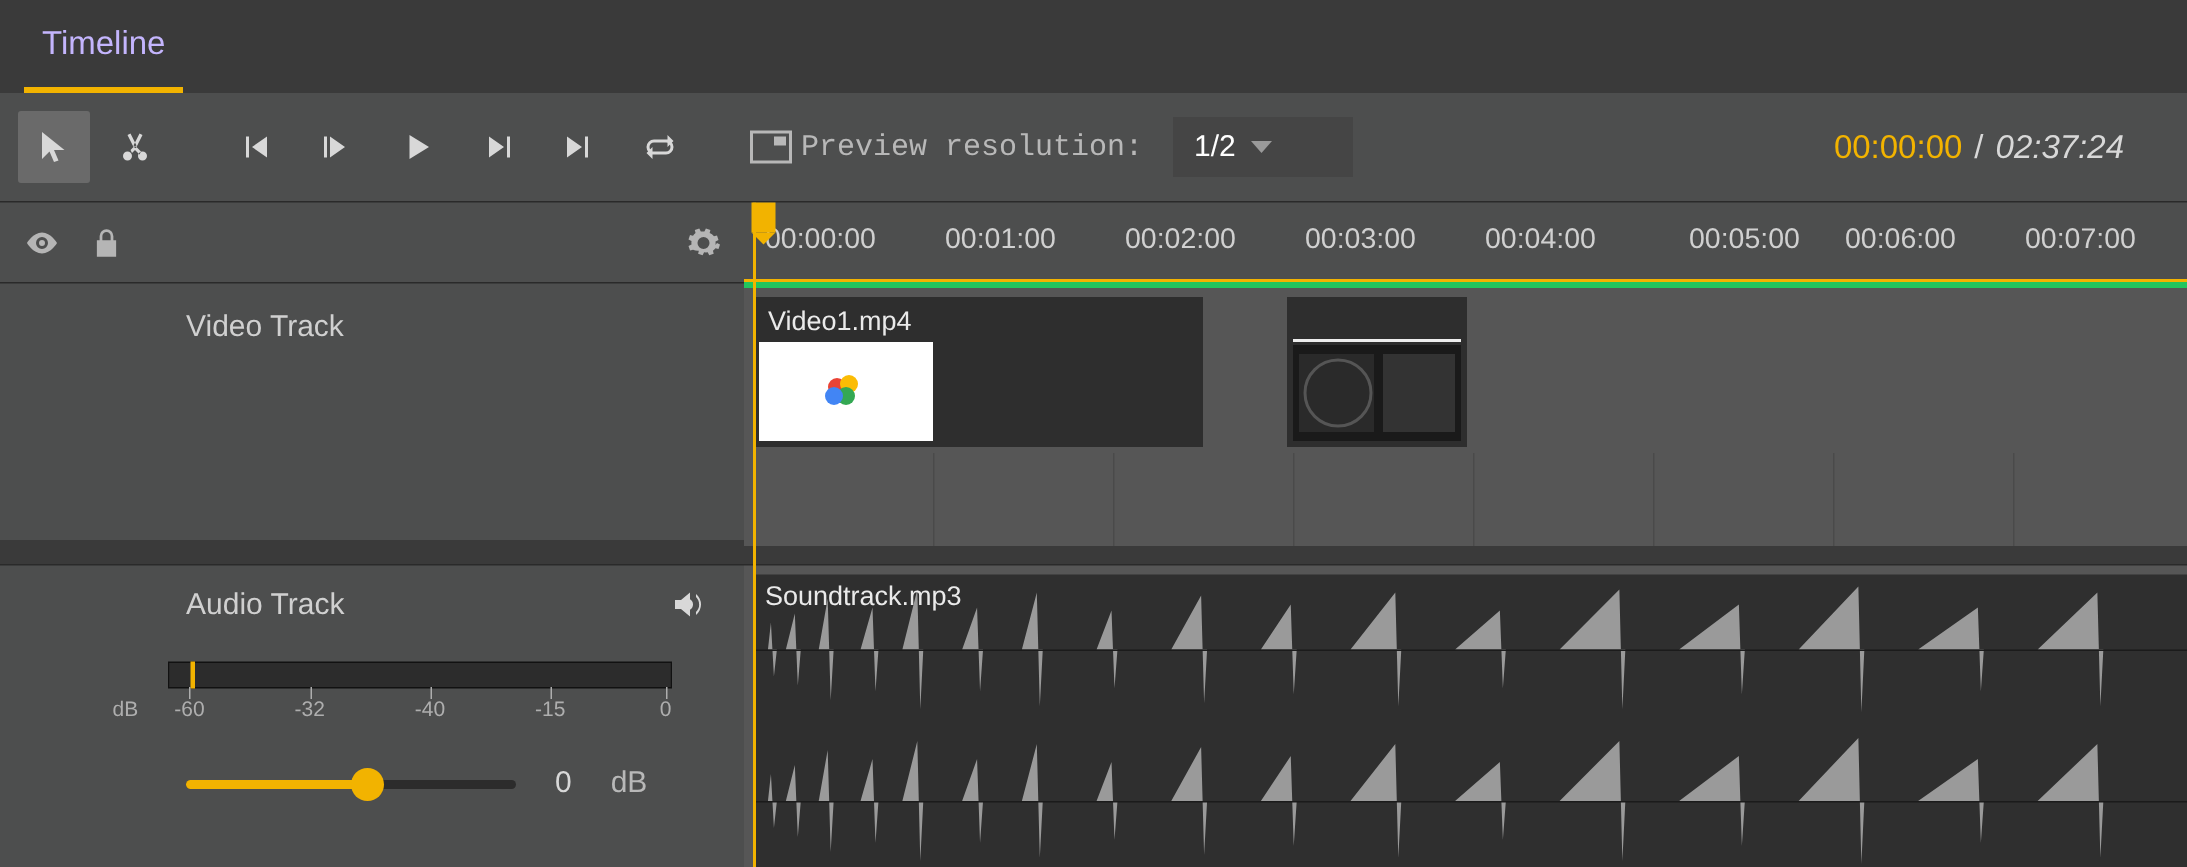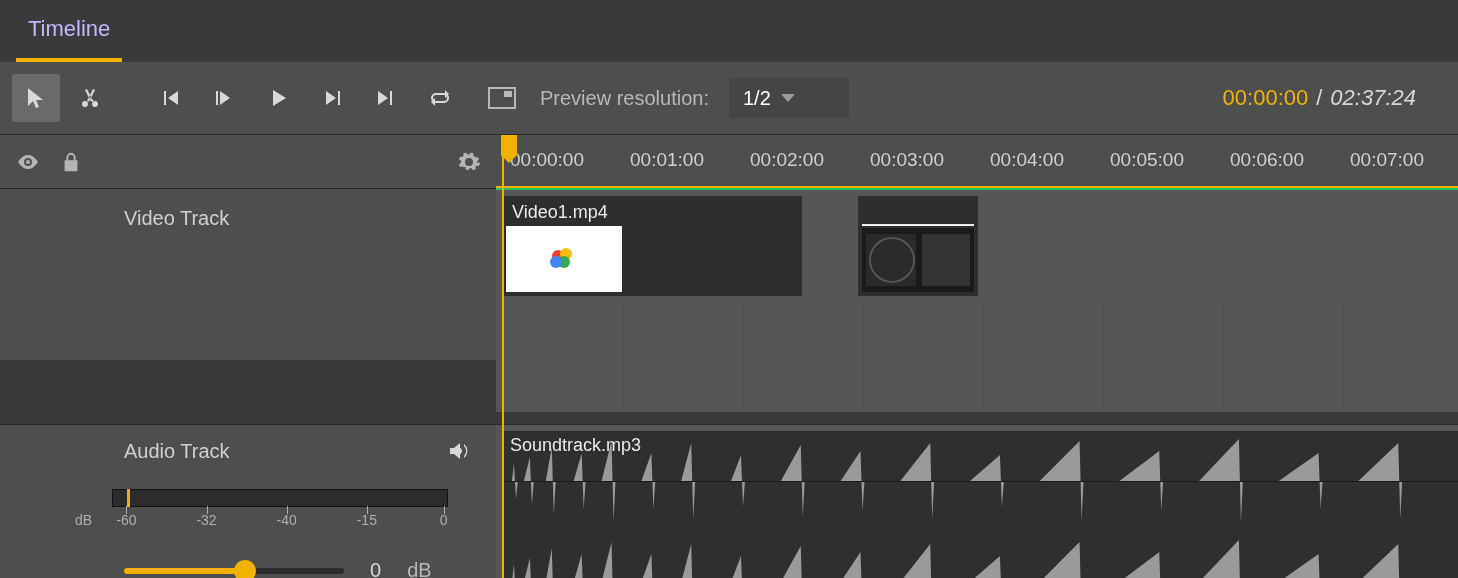--- a/index.html
+++ b/index.html
@@ -8,21 +8,21 @@
   
   .tab-bar { height: 62px; background: #3a3a3a; display: flex; align-items: flex-end; padding-left: 16px; }
   .tab { height: 62px; display: flex; align-items: center; padding: 0 12px; font-size: 22px; color: #c4b5fd; border-bottom: 4px solid #f2b300; }
 
   
   .toolbar { height: 72px; background: #4d4e4e; display: flex; align-items: center; padding: 0 12px; gap: 6px; }
   .tool-btn { width: 48px; height: 48px; display:flex; align-items:center; justify-content:center; cursor:pointer; border-radius:2px; }
   .tool-btn.active { background:#6a6a6a; }
   .tool-btn svg { fill:#d8d8d8; }
   .spacer-sm { width:20px; }
-  .prev-res-label { display:flex; align-items:center; gap:24px; font-size:20px; color:#b8b8b8; margin-left:18px; }
+  .prev-res-label { display:flex; align-items:center; gap:6px; font-size:20px; color:#b8b8b8; margin-left:30px;font-family:Liberation Mono, monospace; }
   .prev-res-icon { width:28px;height:22px;border:2px solid #b8b8b8; position:relative; }
   .prev-res-icon::after { content:""; position:absolute; right:2px; top:2px; width:8px;height:6px; background:#b8b8b8; }
   .dropdown { margin-left:14px; height:40px; min-width:120px; background:#454545; display:flex; align-items:center; padding:0 14px; font-size:20px; color:#fff; gap:10px; cursor:pointer; }
   .chev-down { width:0;height:0;border-left:7px solid transparent;border-right:7px solid transparent;border-top:8px solid #9a9a9a; }
   .timecode-box { margin-left:auto; display:flex; align-items:center; font-size:22px; gap:8px; padding-right:30px; }
   .tc-current { color:#f2b300; }
   .tc-total { color:#d8d8d8;font-style:italic; }
 
   
   .row { display:flex; }
@@ -35,21 +35,21 @@
 
   .ruler { height:54px; background:#4d4e4e; border-top:1px solid #2a2a2a; position:relative; font-size:19px; color:#d0d0d0; overflow:hidden; }
   .ruler .mark { position:absolute; top:14px; }
   .ruler .playline { position:absolute; left:6px; top:0; bottom:-400px; width:2px; background:#f2b300; z-index:20; }
   .ruler .playhead { position:absolute; left:-1px; top:-4px; width:16px; height:24px; background:#f2b300; border-radius:3px 3px 0 0; }
   .ruler .playhead::after{content:"";position:absolute;bottom:-8px;left:0;width:0;height:0;border-left:8px solid transparent;border-right:8px solid transparent;border-top:8px solid #f2b300;}
   .ruler .baseline { position:absolute; left:0; right:0; bottom:0; height:2px; background:#f2b300; }
 
   
   .video-head { height:172px; background:#4d4e4e; border-top:1px solid #2a2a2a; padding:18px 24px; font-size:20px; color:#d0d0d0; display:flex; flex-direction:column; }
-  .video-body { height:224px; background:#565656; border-top:2px solid #22c55e; position:relative; }
+  .video-body { height:176px; background:#565656; border-top:4px solid #22c55e; position:relative; }
   .video-body .grid { position:absolute; top:110px; bottom:0; left:0; right:0; }
   .video-body .grid div{ position:absolute;top:0;bottom:0;border-left:1px solid #4a4a4a; }
   .clip { position:absolute; top:6px; height:100px; background:#2e2e2e; border-radius:0; overflow:hidden; }
   .clip .title { padding:6px 10px; font-size:18px; color:#eaeaea; }
   .clip .thumb { position:absolute; left:4px; bottom:4px; width:116px; height:66px; background:#fff; display:flex;align-items:center;justify-content:center; }
   .clip .thumb.dark { background:#1e1e1e; }
   .clip .topbar{position:absolute;top:28px;left:4px;right:4px;height:2px;background:#eee;}
 
   
   .gap-head{height:12px;background:#3a3a3a;}
@@ -171,21 +171,21 @@
   <div class="body-col ruler">
     <div class="baseline"></div>
     <div class="playline">
       <div class="playhead"></div>
     </div>
     <span class="mark" style="left:14px">00:00:00</span>
     <span class="mark" style="left:134px">00:01:00</span>
     <span class="mark" style="left:254px">00:02:00</span>
     <span class="mark" style="left:374px">00:03:00</span>
     <span class="mark" style="left:494px">00:04:00</span>
-    <span class="mark" style="left:614px">00:05:00</span>
+    <span class="mark" style="left:630px">00:05:00</span>
     <span class="mark" style="left:734px">00:06:00</span>
     <span class="mark" style="left:854px">00:07:00</span>
   </div>
 </div>
 
 <div class="row">
   <div class="head-col video-head">
     <div style="padding-left:100px">Video Track</div>
   </div>
   <div class="body-col video-body">

